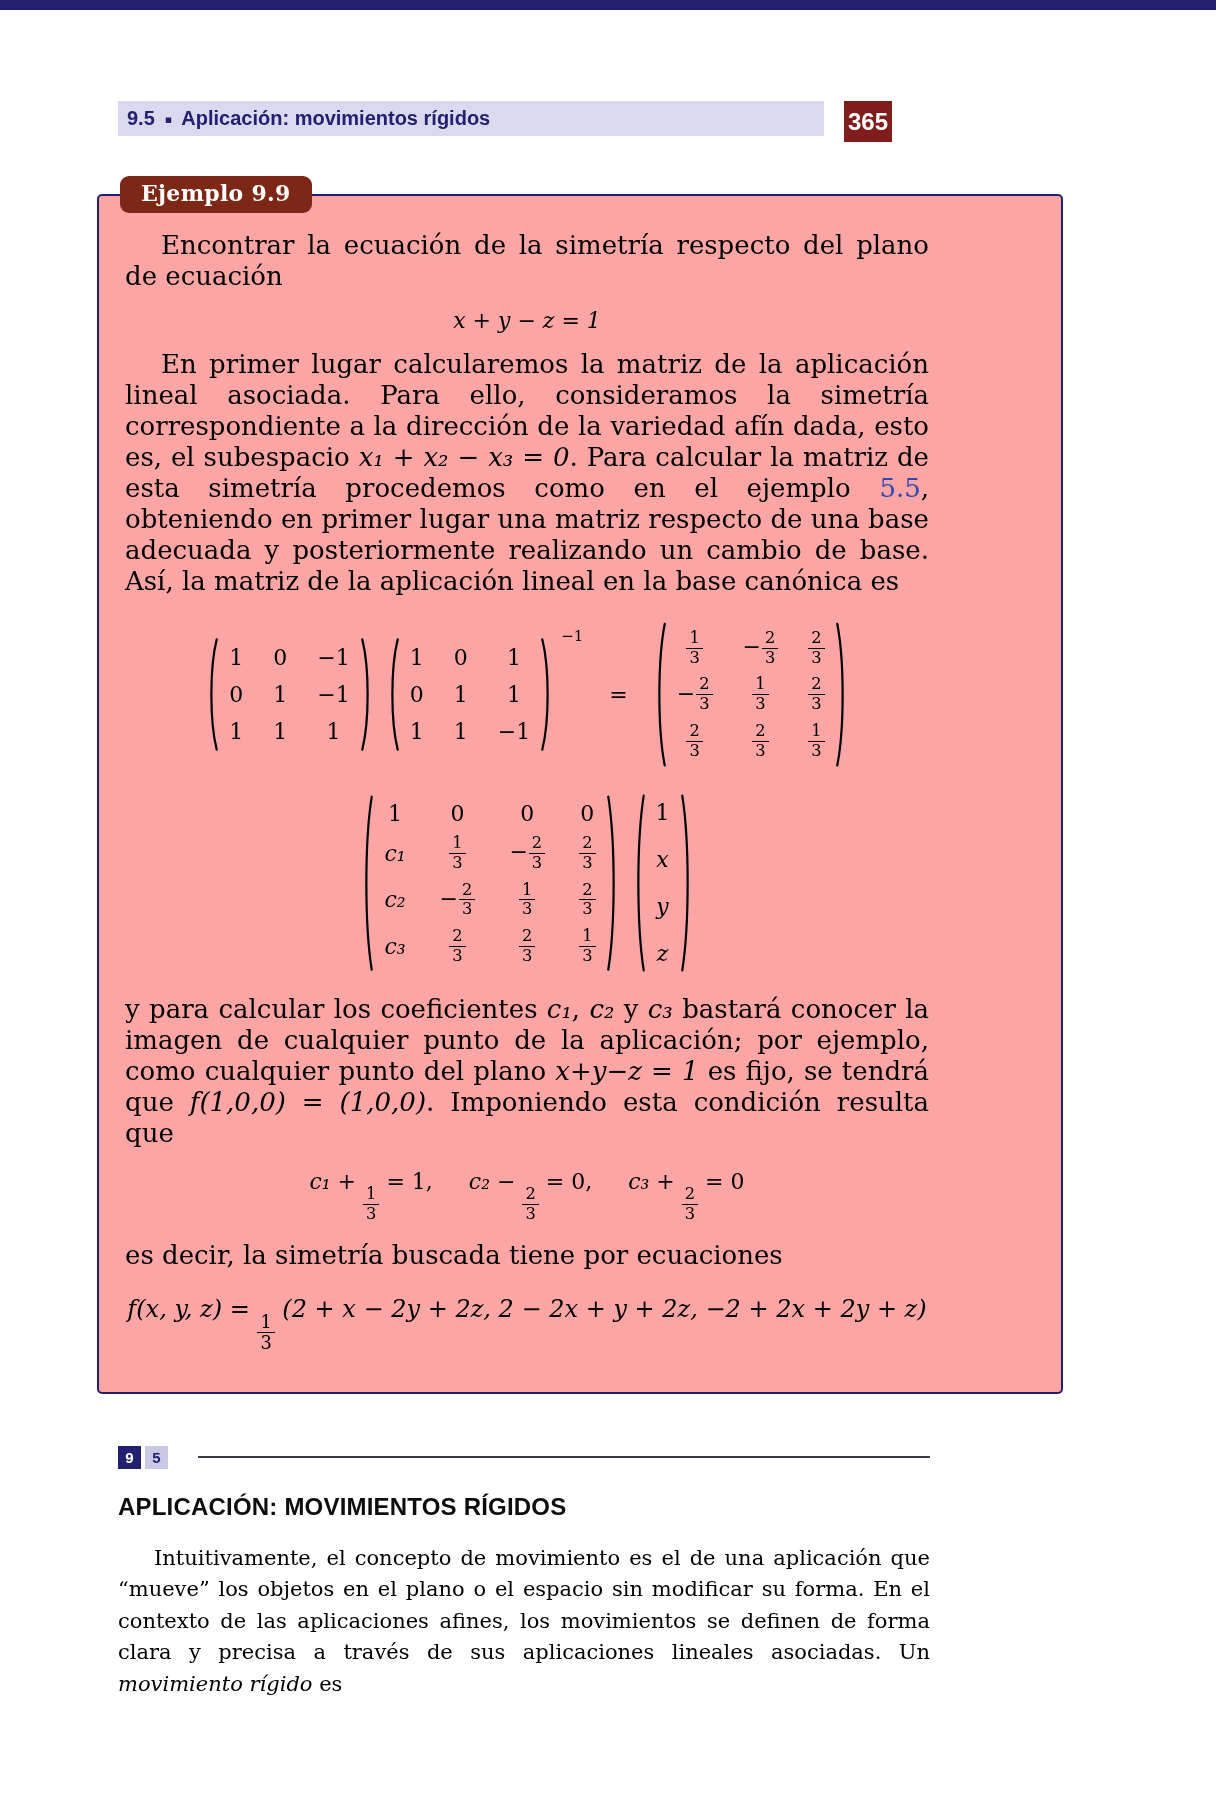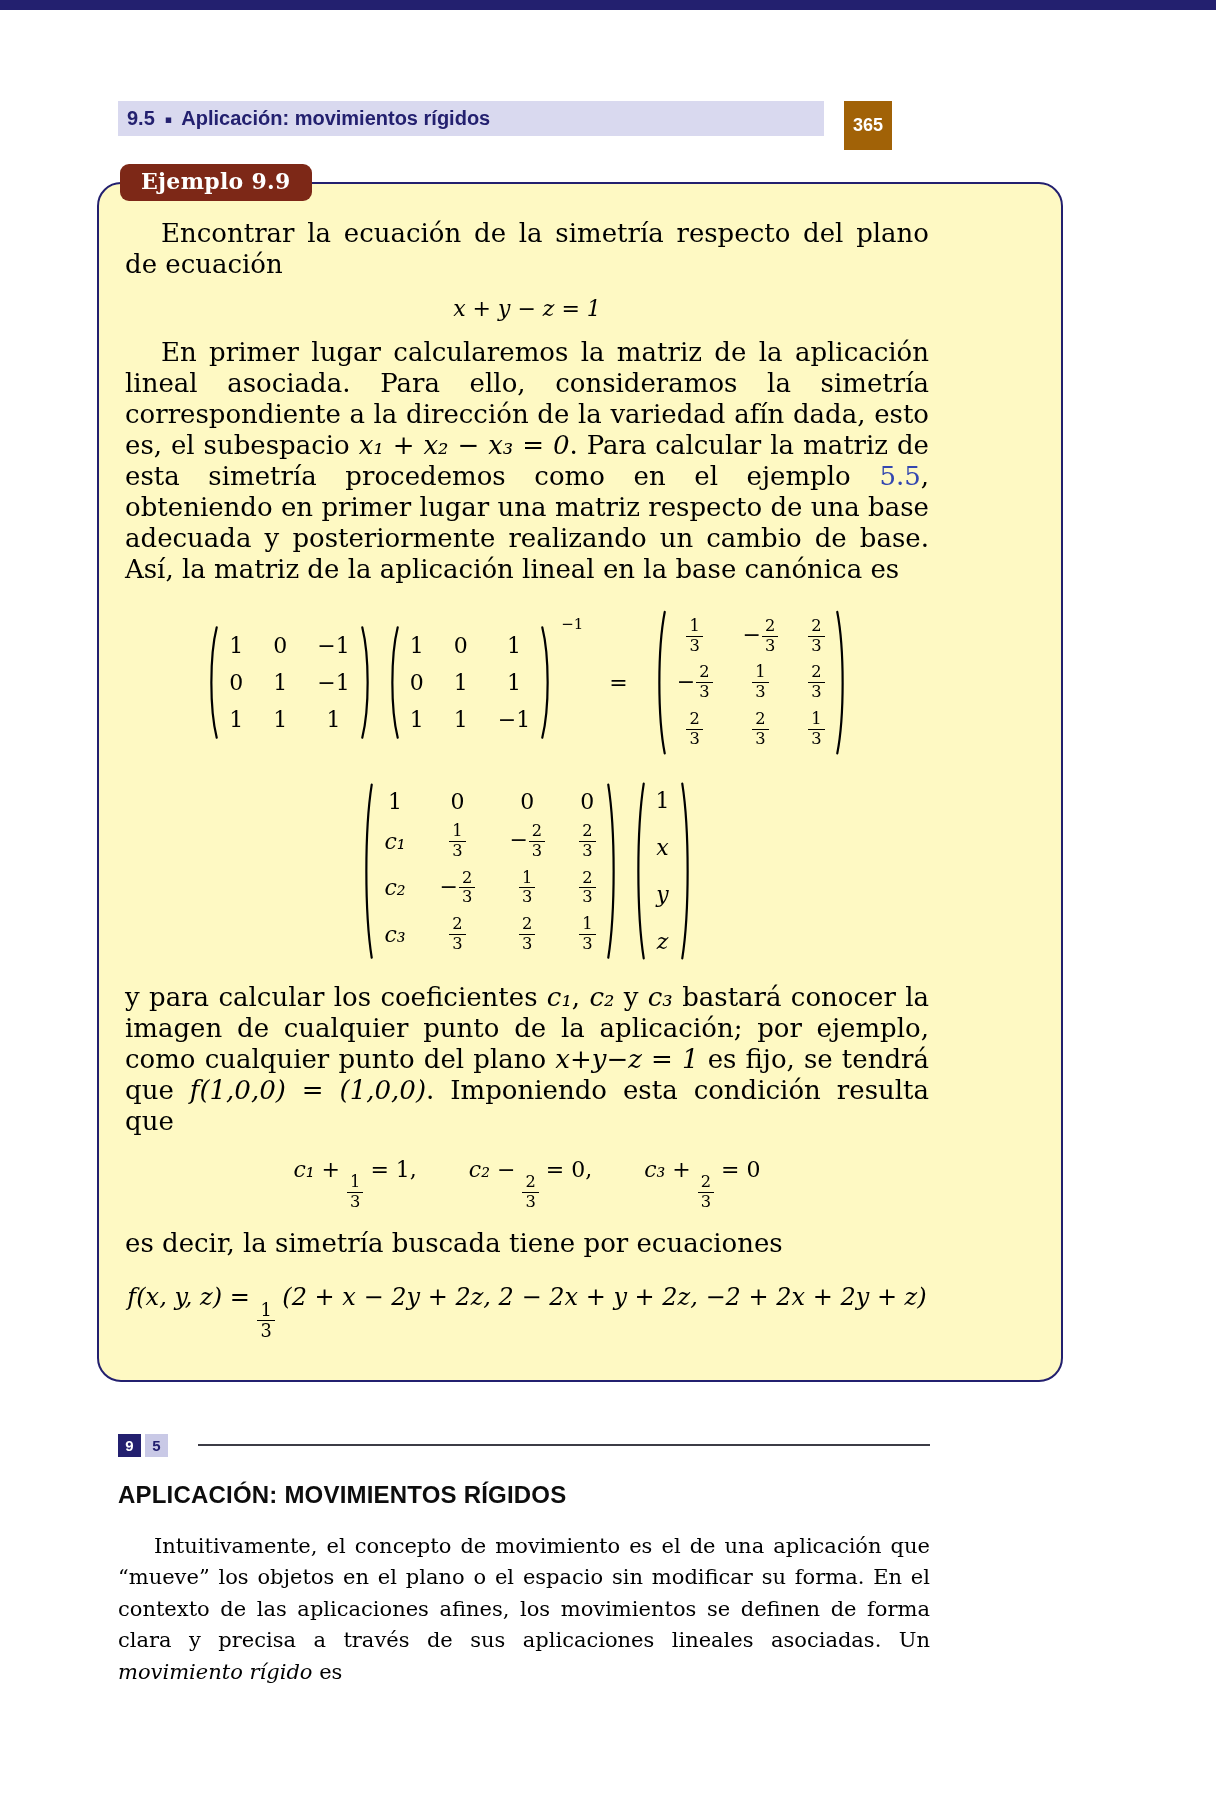--- a/index.html
+++ b/index.html
@@ -14,29 +14,29 @@
   
   .header-row { margin:91px 0 0 118px; width:878px; display:flex; }
   .running-head {
     width:706px; height:35px; background:#d9d9ef;
     display:flex; align-items:center; padding-left:9px;
     font-family:"Liberation Sans", sans-serif; font-weight:bold;
     font-size:20px; color:#23206f;
   }
   .bullet { font-size:11px; margin:2px 9px 0 10px; font-family:"DejaVu Sans", sans-serif; }
   .page-num {
-    margin-left:20px; width:48px; height:49px; background:#a16207; color:#fff;
+    margin-left:20px; width:48px; height:41px; background:#7f1d1d; color:#fff;
     display:flex; align-items:center; justify-content:center;
-    font-family:"Liberation Sans", sans-serif; font-weight:bold; font-size:18px;
+    font-family:"Liberation Sans", sans-serif; font-weight:bold; font-size:24px;
   }
 
   
   .example-box {
-    position:relative; margin:32px 0 0 97px; width:966px;
-    border:2.5px solid #23206f; border-radius:24px; background:#fef9c3;
+    position:relative; margin:52px 0 0 97px; width:966px;
+    border:2.5px solid #23206f; border-radius:5px; background:#fca5a5;
     padding:34px 132px 34px 26px;
   }
   .example-badge {
     position:absolute; top:-20px; left:21px;
     background:#7d2817; color:#fff; border-radius:9px;
     font-size:22px; font-weight:bold; padding:4px 21px 7px;
     letter-spacing:0.3px;
   }
   .bodytext { font-size:26px; line-height:31px; text-align:justify; }
   .indent { text-indent:36px; }
@@ -64,21 +64,21 @@
   .ftok { white-space:nowrap; }
   .fneg { margin-right:1px; }
   .frac {
     display:inline-flex; flex-direction:column; align-items:center;
     font-size:0.74em; line-height:1.15; vertical-align:-0.62em;
   }
   .fnum, .fden { padding:0 3px; }
   .fden { border-top:1.4px solid #000; }
   .mcell .frac { vertical-align:middle; }
 
-  .conds { display:flex; justify-content:center; align-items:center; gap:52px; margin:20px 0 16px; font-size:22px; }
+  .conds { display:flex; justify-content:center; align-items:center; gap:36px; margin:20px 0 16px; font-size:22px; }
   .final { margin:24px 0 4px; font-size:24px; }
 
   
   .section-block { margin:52px 0 0 118px; width:812px; }
   .marker-row { display:flex; align-items:center; }
   .secbox {
     width:23px; height:23px; display:flex; align-items:center; justify-content:center;
     font-family:"Liberation Sans", sans-serif; font-weight:bold; font-size:15px;
   }
   .secbox.dark { background:#23206f; color:#fff; }

